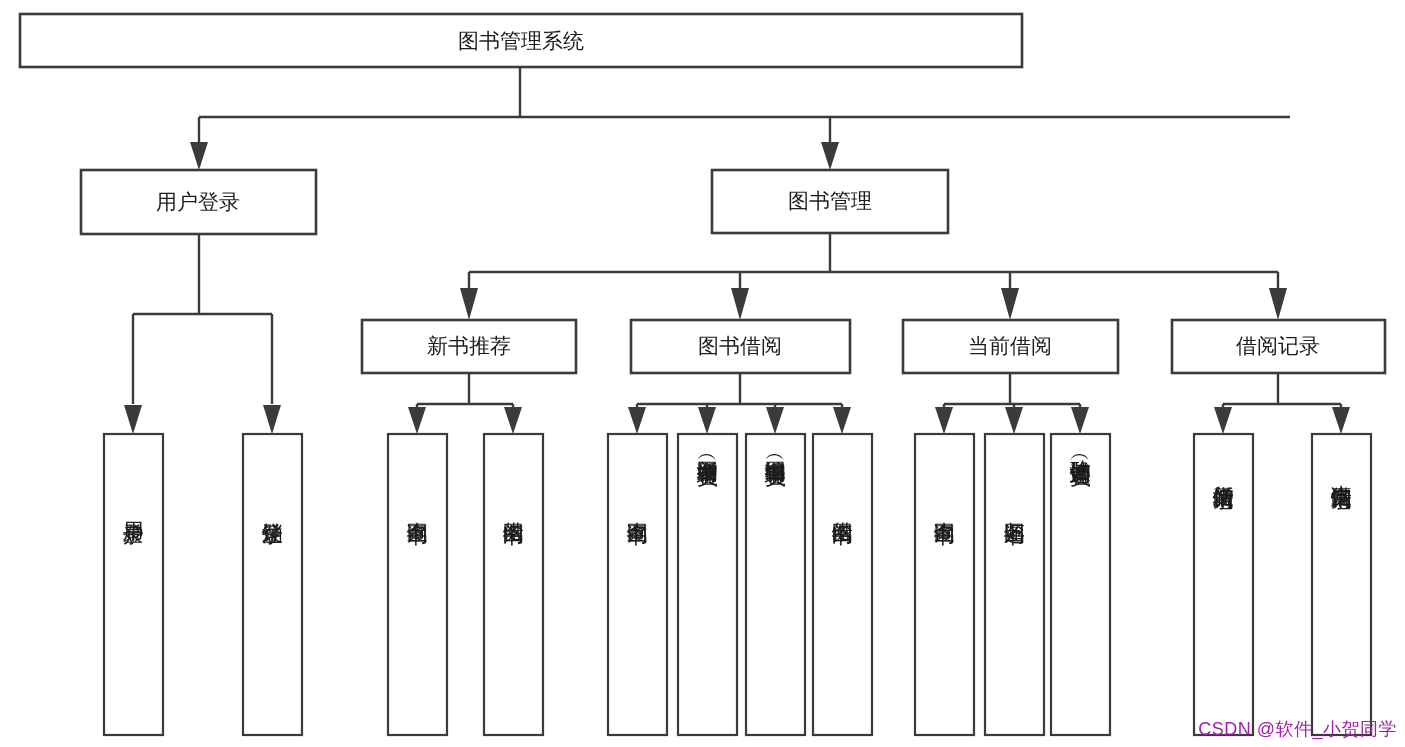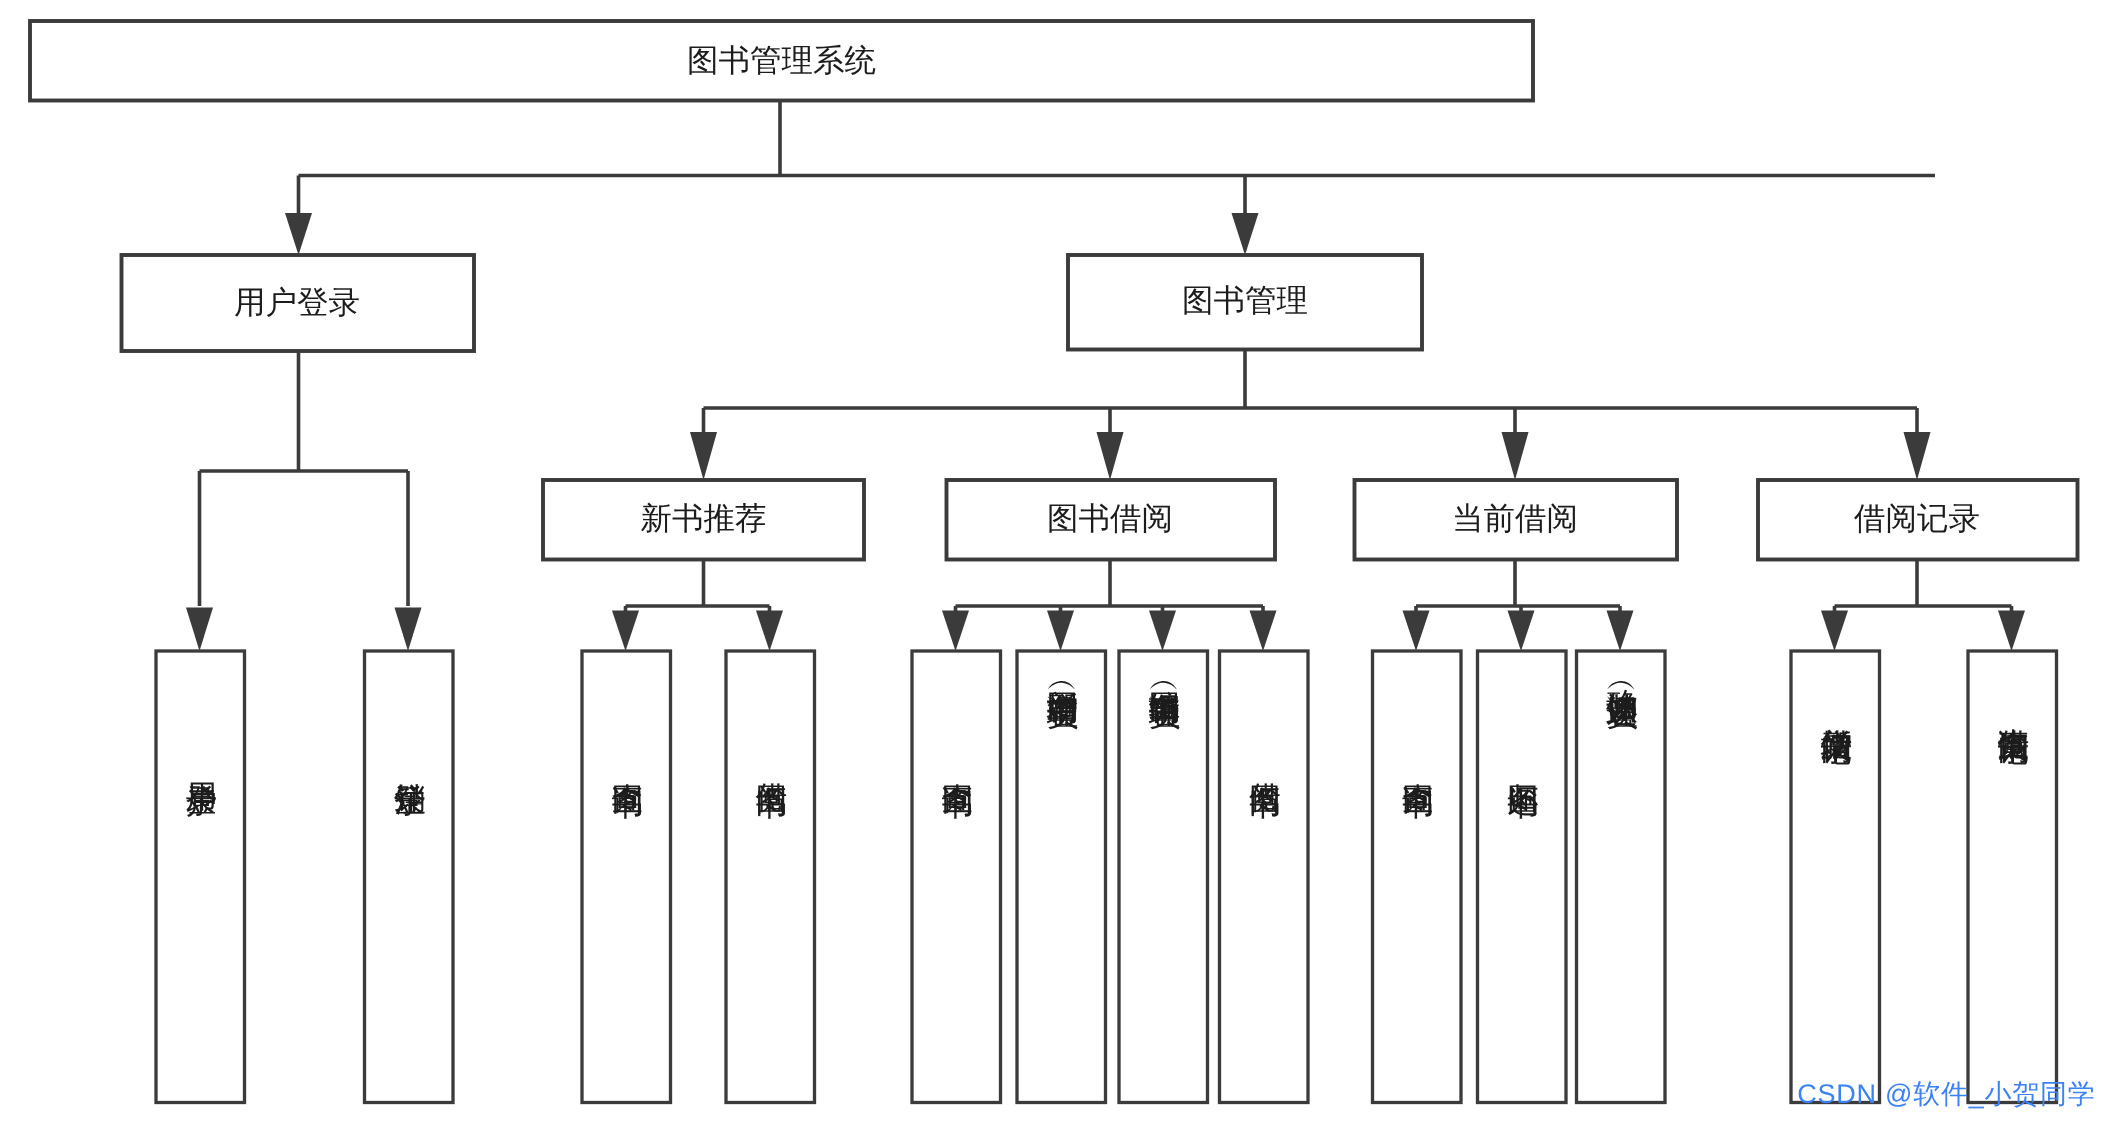--- a/index.html
+++ b/index.html
@@ -67,21 +67,21 @@
     letter-spacing: 1px;
     white-space: pre;
     text-align: center;
   }
   .watermark {
     position: absolute;
     right: 8px;
     bottom: 6px;
     font-family: "Liberation Sans", "DejaVu Sans", sans-serif;
     font-size: 18px;
-    color: #3b82f6;
+    color: #a21caf;
     letter-spacing: 0.5px;
     white-space: nowrap;
     pointer-events: none;
   }
 </style>
 </head>
 <body>
 
 <div id="stage">
 

